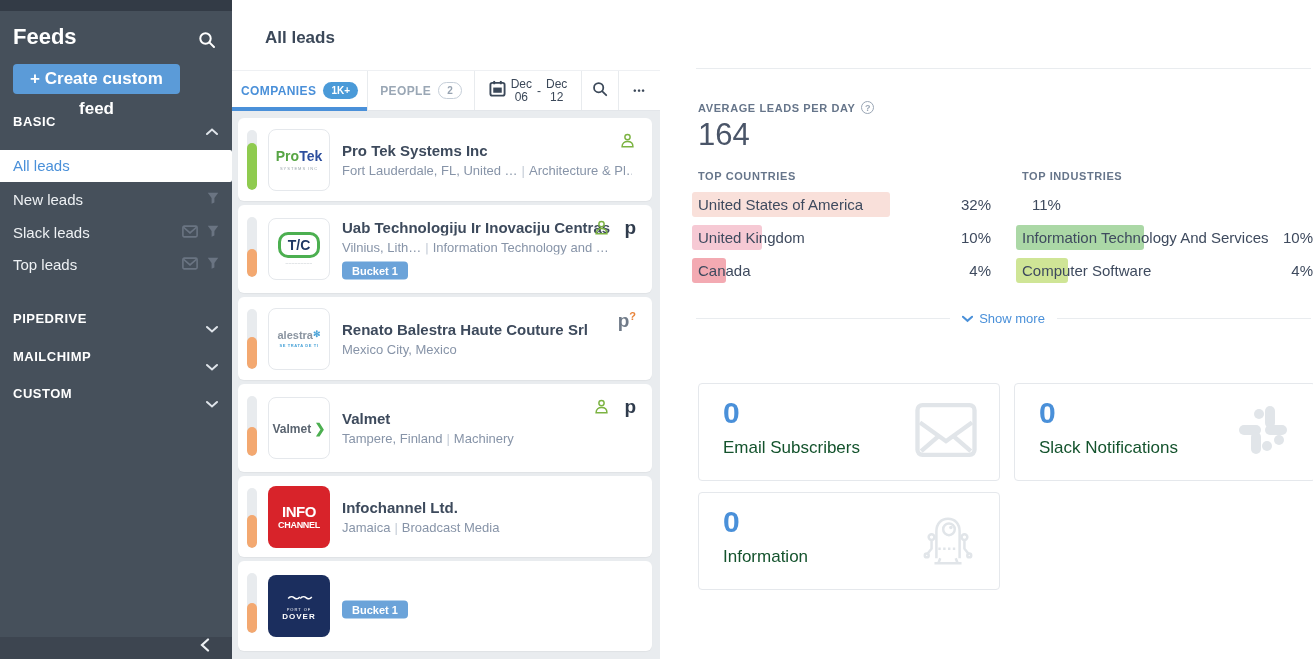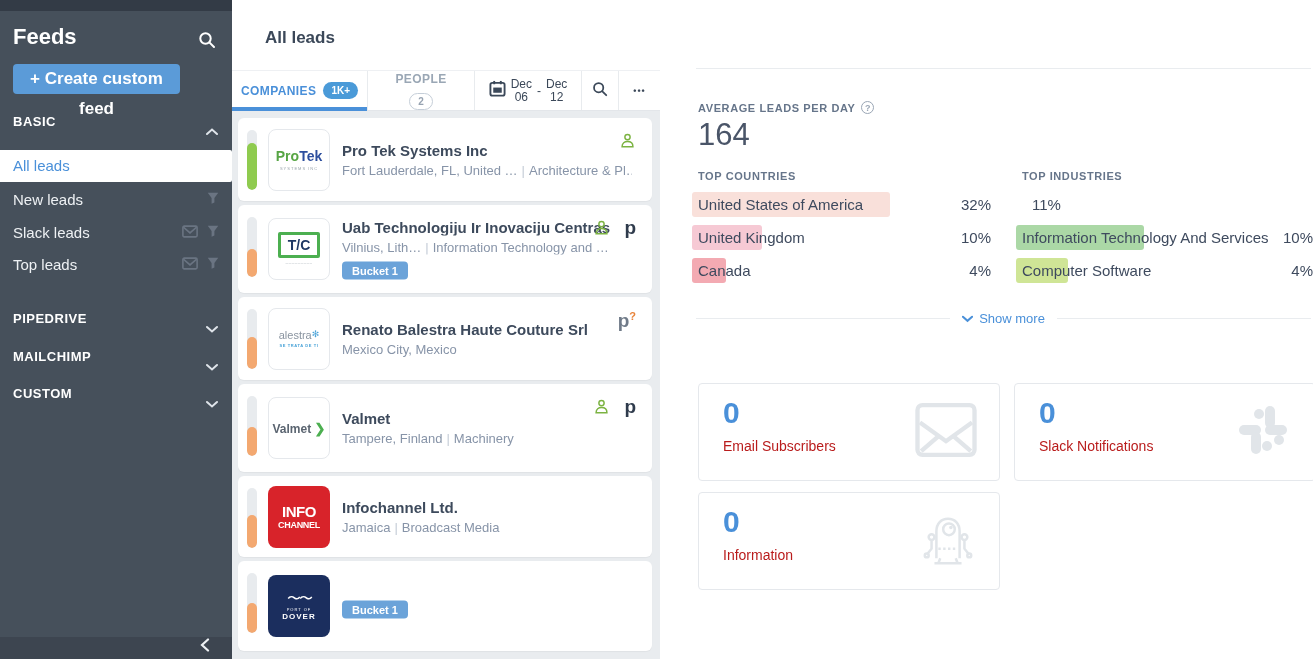--- a/index.html
+++ b/index.html
@@ -19,21 +19,21 @@
   .side-item .row-icons { position:absolute; right:12px; top:0; height:32px; display:flex; align-items:center; gap:8px; }
   .sidebar-bottomstrip { position:absolute; bottom:0; left:0; right:0; height:22px; background:#3d4550; }
   .collapse-chev { position:absolute; right:22px; bottom:3px; cursor:pointer; }
 
   
   .midpanel { position:absolute; left:232px; top:0; width:428px; height:659px; background:#fff; }
   .feed-title { position:absolute; left:33px; top:28px; font-size:17px; font-weight:bold; color:#3b4859; }
   .tabbar { position:absolute; left:0; top:70px; width:428px; height:41px; background:#fff; border-top:1px solid #eef0f3; border-bottom:1px solid #e3e6ea; display:flex; }
   .tabcell { border-right:1px solid #e8ebee; display:flex; align-items:center; justify-content:center; gap:7px; position:relative; cursor:pointer; }
   .tab-companies { width:136px; }
-  .tab-people { width:107px;flex-direction:column; }
+  .tab-people { width:107px; }
   .tab-date { width:107px; gap:5px; }
   .tab-search { width:37px; }
   .tab-more { width:41px; border-right:none; }
   .tab-label-active { color:#4a90d9; font-size:12px; font-weight:bold; letter-spacing:0.4px; }
   .tab-label-inactive { color:#9aa7b5; font-size:12px; font-weight:bold; letter-spacing:0.4px; }
   .badge-blue { background:#4a9ad8; color:#fff; font-size:10px; font-weight:bold; border-radius:9px; padding:3px 8px; }
   .badge-outline { border:1px solid #c5ced8; color:#97a3b1; font-size:10px; font-weight:bold; border-radius:9px; padding:2px 8px; }
   .tab-underline { position:absolute; left:0; bottom:-1px; width:100%; height:4px; background:#4a90d9; }
   .date-stack { font-size:12px; color:#3b4859; line-height:13px; text-align:center; }
   .date-dash { font-size:12px; color:#3b4859; }
@@ -51,23 +51,23 @@
   .bucket-badge { display:inline-block; background:#6ba3d9; color:#fff; font-size:11px; font-weight:bold; border-radius:4px; padding:3px 10px; margin-top:7px; }
   .lead-icons { position:absolute; right:16px; top:14px; display:flex; align-items:flex-start; gap:14px; }
   .p-icon { font-size:19px; font-weight:bold; color:#2f3b4c; line-height:18px; }
   .p-icon.grayp { color:#6f7a88; }
   .p-q { color:#e8833a; font-size:11px; font-weight:bold; vertical-align:super; line-height:10px; }
 
   
   .logo-protek-top { font-size:14px; font-weight:bold; }
   .logo-protek-top .g { color:#57a545; } .logo-protek-top .b { color:#2d4f9e; }
   .logo-protek-sub { font-size:4px; color:#9aa5ad; letter-spacing:1px; margin-top:2px; }
-  .logo-tc-frame { border:3px solid #4caf50; border-radius:2px; padding:2px 7px; font-size:14px; font-weight:bold; color:#1f3864; }
+  .logo-tc-frame { border:3px solid #4caf50; border-radius:10px; padding:2px 7px; font-size:14px; font-weight:bold; color:#1f3864; }
   .logo-tc-sub { font-size:3.5px; color:#9aa5ad; margin-top:4px; letter-spacing:0.5px; }
-  .logo-alestra { font-size:11px; font-weight:normal; color:#8a94a0; }
+  .logo-alestra { font-size:11px; font-weight:bold; color:#8a94a0; }
   .logo-alestra .star { color:#4aa3d8; font-size:9px; vertical-align:top; }
   .logo-alestra-sub { font-size:4px; color:#4aa3d8; font-weight:bold; letter-spacing:0.6px; margin-top:2px; }
   .logo-valmet { font-size:12px; font-weight:bold; color:#5a6470; }
   .logo-valmet .arrow { color:#4caf50; font-size:13px; }
   .logo-info { width:62px; height:62px; background:#d8232a; display:flex; flex-direction:column; align-items:center; justify-content:center; }
   .logo-info .l1 { color:#fff; font-size:15px; font-weight:bold; letter-spacing:-0.5px; }
   .logo-info .l2 { color:#fff; font-size:9px; font-weight:bold; letter-spacing:-0.3px; }
   .logo-dover { width:62px; height:62px; background:#1b2e5e; display:flex; flex-direction:column; align-items:center; justify-content:center; }
   .logo-dover .waves { color:#fff; font-size:14px; line-height:12px; letter-spacing:-2px; }
   .logo-dover .l1 { color:#fff; font-size:4px; letter-spacing:1px; margin-top:3px; }
@@ -87,21 +87,21 @@
   .stat-row { display:flex; align-items:center; height:25px; margin-bottom:8px; }
   .hl-wrap { position:relative; flex:1; }
   .hl-bar { position:absolute; left:-6px; top:-4px; height:25px; border-radius:3px; z-index:0; }
   .hl-text { position:relative; z-index:1; font-size:15px; color:#3e4a5e; white-space:nowrap; }
   .stat-pct { font-size:15px; color:#3e4a5e; margin-left:10px; }
   .show-more-row { position:absolute; left:20px; top:311px; width:615px; display:flex; align-items:center; gap:12px; }
   .show-more-row .line { flex:1; height:1px; background:#e9ecef; }
   .show-more { display:flex; align-items:center; gap:6px; color:#4a90d9; font-size:13px; cursor:pointer; }
   .sum-card { position:absolute; width:302px; height:98px; border:1px solid #e5e8ec; border-radius:4px; background:#fff; cursor:pointer; }
   .sum-val { position:absolute; left:24px; top:12px; font-size:30px; font-weight:bold; color:#4a90d9; }
-  .sum-label { position:absolute; left:24px; top:54px; font-size:14px; color:#b91c1c; }
+  .sum-label { position:absolute; left:24px; top:54px; font-size:17px; color:#14532d; }
   .sum-icon { position:absolute; right:22px; top:50%; transform:translateY(-50%); }
 </style>
 </head>
 <body>
 
 <div class="sidebar">
   <div class="sidebar-topstrip"></div>
   <div class="sidebar-title">Feeds</div>
   <div class="sidebar-search">
     <svg width="18" height="18" viewBox="0 0 18 18">

